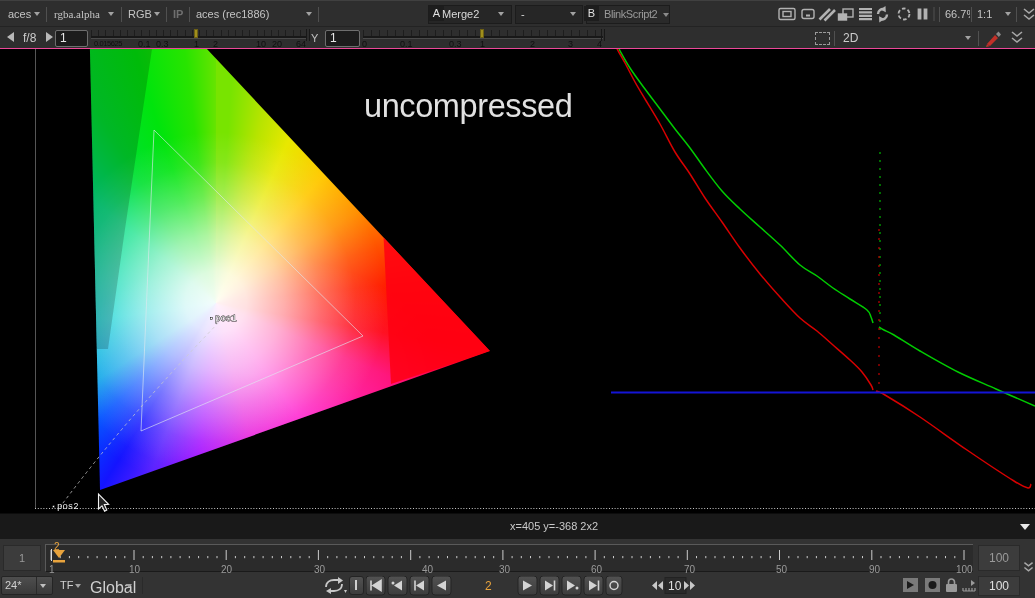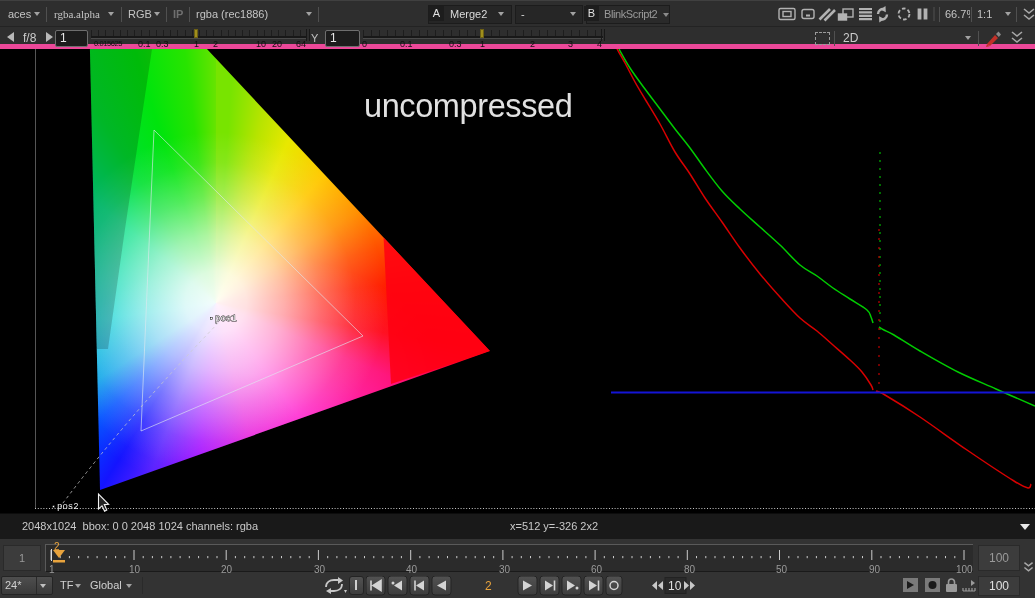--- a/index.html
+++ b/index.html
@@ -2,21 +2,21 @@
 <html><head>
 <meta charset="utf-8">
 <style>
   html,body{margin:0;padding:0;}
   body{width:1035px;height:598px;overflow:hidden;background:#000;
        font-family:"Liberation Sans", sans-serif;position:relative;}
   .abs{position:absolute;}
   #tb1{left:0;top:0;width:1035px;height:27px;background:#2e2e2e;
        border-top:1px solid #404040;border-bottom:1px solid #232323;box-sizing:border-box;}
   #tb2{left:0;top:27px;width:1035px;height:22px;background:#2e2e2e;
-       border-bottom:5px solid #ec4899;box-sizing:border-box;}
+       border-bottom:1px solid #ec4899;box-sizing:border-box;}
   #viewer{left:0;top:49px;width:1035px;height:464px;background:#000;padding-left:32px;}
   #infobar{left:0;top:513px;width:1035px;height:26px;background:#191919;
        border-top:1px solid #0c0c0c;box-sizing:border-box;color:#c9c9c9;font-size:11px;}
   #timeline{left:0;top:539px;width:1035px;height:35px;background:#333333;}
   #botbar{left:0;top:574px;width:1035px;height:24px;background:#333333;}
   .t1{color:#c4c4c4;font-size:11px;top:7px;}
   .sep{width:1px;height:15px;background:#505050;top:6px;}
   .dn{width:0;height:0;border-left:3.5px solid transparent;border-right:3.5px solid transparent;
       border-top:4.5px solid #a2a2a2;top:11px;}
   .badge{width:15px;height:15px;background:#1d1d1d;color:#e0e0e0;font-size:11px;
@@ -38,26 +38,26 @@
     <div class="abs dn" style="left:34px;"></div>
     <div class="abs sep" style="left:46px;"></div>
     <span class="abs t1" style="left:54px;font-family:Liberation Serif, serif;">rgba.alpha</span>
     <div class="abs dn" style="left:108px;"></div>
     <div class="abs sep" style="left:121px;"></div>
     <span class="abs t1" style="left:128px;">RGB</span>
     <div class="abs dn" style="left:154px;"></div>
     <div class="abs sep" style="left:166px;"></div>
     <span class="abs t1" style="left:173px;color:#6f6f6f;font-weight:bold;">IP</span>
     <div class="abs sep" style="left:189px;"></div>
-    <span class="abs t1" style="left:196px;">rgba (rec1886)</span>
+    <span class="abs t1" style="left:196px;">aces (rec1886)</span>
     <div class="abs dn" style="left:306px;"></div>
     <div class="abs sep" style="left:318px;"></div>
     <div class="abs combo" style="left:428px;width:84px;"></div>
     <div class="abs badge" style="left:429px;">A</div>
-    <span class="abs t1" style="left:450px;color:#dadada;">Merge2</span>
+    <span class="abs t1" style="left:434px;color:#dadada;padding-left:8px;">Merge2</span>
     <div class="abs dn" style="left:498px;"></div>
     <div class="abs combo" style="left:515px;width:68px;"></div>
     <span class="abs t1" style="left:521px;color:#dadada;">-</span>
     <div class="abs dn" style="left:570px;"></div>
     <div class="abs combo" style="left:586px;width:84px;background:#2a2a2a;"></div>
     <div class="abs badge" style="left:584px;">B</div>
     <span class="abs t1" style="left:604px;color:#9a9a9a;font-size:11px;top:7px;letter-spacing:-0.4px;">BlinkScript2</span>
     <div class="abs dn" style="left:663px;border-left-width:3px;border-right-width:3px;border-top-width:4px;border-top-color:#8a8a8a;top:12px;"></div>
 
     <svg class="abs" style="left:776px;top:4px;" width="250" height="19" viewBox="0 0 250 19">
@@ -215,22 +215,21 @@
       <path d="M876,342 C877.5,342.7 877.7,341.7 885,346 C892.3,350.3 906.3,358.8 920,368 C933.7,377.2 951.3,390.3 967,401 C982.7,411.7 1003.8,425.7 1014,432 C1024.2,438.3 1025.2,438.5 1028,439 C1030.8,439.5 1030.5,435.7 1031,435" fill="none" stroke="#d80000" stroke-width="1.5" stroke-linejoin="round"></path>
       <line x1="880" y1="103" x2="880" y2="285" stroke="#00b400" stroke-width="1.2" stroke-dasharray="2 6"></line>
       <line x1="879" y1="180" x2="879" y2="341" stroke="#c00000" stroke-width="1.2" stroke-dasharray="2 7"></line>
       <line x1="611" y1="343.5" x2="1035" y2="343.5" stroke="#1414d6" stroke-width="2"></line>
 
       <path d="M98.5,445 L98.5,460 L102,456.8 L104.6,462.3 L106.8,461 L104.3,455.6 L108.6,455.3 Z" fill="#222222" stroke="#f4f4f4" stroke-width="1.1"></path>
     </svg>
   </div>
 
   <div id="infobar" class="abs">
-    <span class="abs" style="left:22px;top:6px;">2048x1024&nbsp; bbox: 0 0 2048 1024 channels: rgba</span>
-    <span class="abs" style="left:510px;top:6px;">x=512 y=-326 2x2</span>
+    <span class="abs" style="left:510px;top:6px;">x=405 y=-368 2x2</span>
     <div class="abs" style="left:1020px;top:10px;width:0;height:0;border-left:5px solid transparent;border-right:5px solid transparent;border-top:6px solid #e8e8e8;"></div>
   </div>
 
   <div id="timeline" class="abs">
     <div class="abs" style="left:3px;top:6px;width:38px;height:26px;background:#3c3c3c;border:1px solid #2a2a2a;box-sizing:border-box;color:#9a9a9a;font-size:11px;text-align:center;line-height:24px;">1</div>
     <div class="abs" style="left:45px;top:5px;width:928px;height:28px;background:#2b2b2b;border-top:1px solid #5a5a5a;border-left:1px solid #5a5a5a;border-bottom:1px solid #1a1a1a;box-sizing:border-box;"></div>
     <svg class="abs" style="left:45px;top:5px;" width="928" height="28" viewBox="0 0 928 28">
       <g id="ticks" stroke="#cccccc" stroke-width="1">
         <line x1="6.0" y1="6" x2="6.0" y2="16"></line>
         <line x1="15.2" y1="12" x2="15.2" y2="14.2"></line>
@@ -338,41 +337,41 @@
     <span class="abs" style="left:54px;top:2px;color:#e8a33d;font-size:10px;">2</span>
     <div class="abs" style="left:51px;top:10px;width:1px;height:12px;background:#dddddd;"></div>
     <svg class="abs" style="left:52px;top:10px;" width="16" height="16" viewBox="0 0 16 16">
       <path d="M1 1 L13 1 L7 9 Z" fill="#e8a33d"></path>
       <rect x="1" y="11" width="12" height="2.5" fill="#e8a33d"></rect>
     </svg>
     <span class="fnum abs" style="left:49px;">1</span>
     <span class="fnum abs" style="left:129px;">10</span>
     <span class="fnum abs" style="left:221px;">20</span>
     <span class="fnum abs" style="left:314px;">30</span>
-    <span class="fnum abs" style="left:406px;">40</span>
+    <span class="fnum abs" style="left:422px;">40</span>
     <span class="fnum abs" style="left:499px;">30</span>
     <span class="fnum abs" style="left:591px;">60</span>
-    <span class="fnum abs" style="left:684px;">80</span>
+    <span class="fnum abs" style="left:684px;">70</span>
     <span class="fnum abs" style="left:776px;">50</span>
     <span class="fnum abs" style="left:869px;">90</span>
     <span class="fnum abs" style="left:956px;">100</span>
     <div class="abs" style="left:978px;top:6px;width:42px;height:26px;background:#3c3c3c;border:1px solid #2a2a2a;box-sizing:border-box;color:#9a9a9a;font-size:12px;text-align:center;line-height:24px;">100</div>
     <svg class="abs" style="left:1022px;top:22px;" width="13" height="13" viewBox="0 0 16 16">
       <path d="M3 2 l5 4 l5 -4 M3 8 l5 4 l5 -4" stroke="#a8a8a8" stroke-width="1.8" fill="none"></path>
     </svg>
   </div>
 
   <div id="botbar" class="abs">
     <div class="abs" style="left:1px;top:2px;width:52px;height:19px;background:linear-gradient(#4e4e4e,#3a3a3a);border:1px solid #242424;border-radius:2px;box-sizing:border-box;"></div>
     <span class="abs" style="left:5px;top:5px;color:#d0d0d0;font-size:11px;">24*</span>
     <div class="abs" style="left:36px;top:3px;width:1px;height:17px;background:#2a2a2a;"></div>
     <div class="abs dn" style="left:40px;top:10px;border-top-color:#c0c0c0;"></div>
     <span class="abs" style="left:60px;top:5px;color:#d0d0d0;font-size:11px;">TF</span>
     <div class="abs dn" style="left:75px;top:10px;border-left-width:3px;border-right-width:3px;border-top-width:4px;"></div>
-    <span class="abs" style="left:90px;top:5px;color:#d0d0d0;font-size:11px;">Global</span>
+    <span class="abs" style="left:90px;top:5px;color:#d0d0d0;font-size:16px;">Global</span>
     <div class="abs dn" style="left:126px;top:10px;"></div>
     <div class="abs" style="left:142px;top:3px;width:1px;height:17px;background:#2a2a2a;"></div>
 
     <svg class="abs" style="left:322px;top:3px;" width="26" height="18" viewBox="0 0 26 18">
       <path d="M4 10 C4 5 8 3 12 3 L17 3" stroke="#c8c8c8" stroke-width="1.8" fill="none"></path>
       <path d="M20 7 C20 12 16 14 12 14 L8 14" stroke="#c8c8c8" stroke-width="1.8" fill="none"></path>
       <path d="M16 0 L21 3.5 L16 7 Z" fill="#c8c8c8"></path>
       <path d="M9 11 L4 14 L9 17 Z" fill="#c8c8c8"></path>
       <path d="M22 13 l3 0 l-1.5 3 Z" fill="#c8c8c8"></path>
     </svg>

